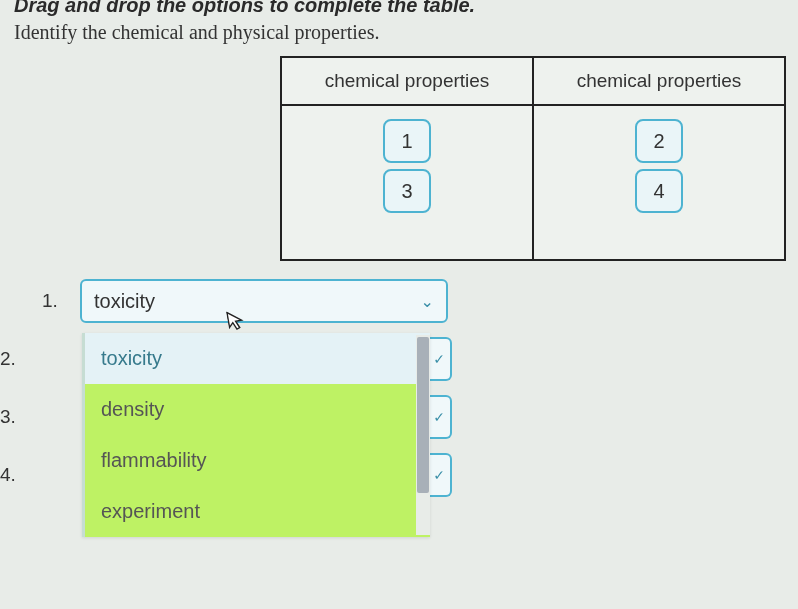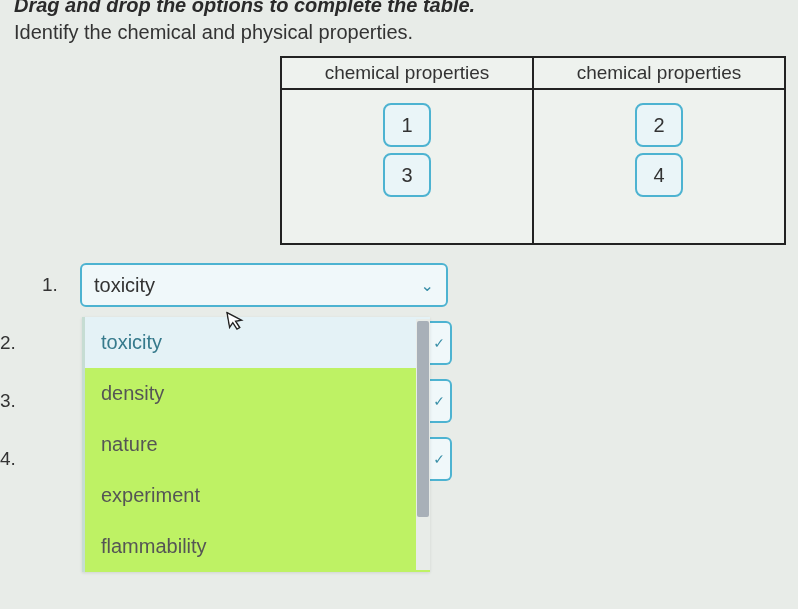--- a/index.html
+++ b/index.html
@@ -16,35 +16,36 @@
       font-style: italic;
       font-size: 20px;
       padding: 0 14px;
       color: #2a2a2a;
       margin-top: -6px;
     }
     .sub-instruction {
       font-size: 20px;
       padding: 4px 14px 12px 14px;
       color: #333;
+      font-family: Liberation Serif, serif;
     }
     .table-wrap {
       margin-left: 280px;
       margin-right: 12px;
     }
     table {
       border-collapse: collapse;
       width: 100%;
       background: #eef2ee;
     }
     th {
       border: 2px solid #222;
       font-weight: normal;
       font-size: 19px;
-      padding: 4px 0;
+      padding: 12px 0;
       text-align: center;
       width: 50%;
     }
     td {
       border: 2px solid #222;
       height: 155px;
       vertical-align: top;
       text-align: center;
       padding-top: 10px;
     }
@@ -207,23 +208,22 @@
     <div class="answer-num">1.</div>
     <div class="select-box">
       <span>toxicity</span>
       <span class="chevron">⌄</span>
     </div>
   </div>
 
   <div class="dropdown-panel">
     <div class="dropdown-item active">toxicity</div>
     <div class="dropdown-item">density</div>
-    <div class="dropdown-item">nature</div>
+    <div class="dropdown-item">flammability</div>
     <div class="dropdown-item">experiment</div>
-    <div class="dropdown-item">flammability</div>
     <div class="scrollbar-track">
       <div class="scrollbar-arrow">▲</div>
       <div class="scrollbar-thumb"></div>
     </div>
   </div>
 
   <div class="hidden-selects">
     <div class="hidden-select-chevron">
         <span>✓</span>
       </div>

